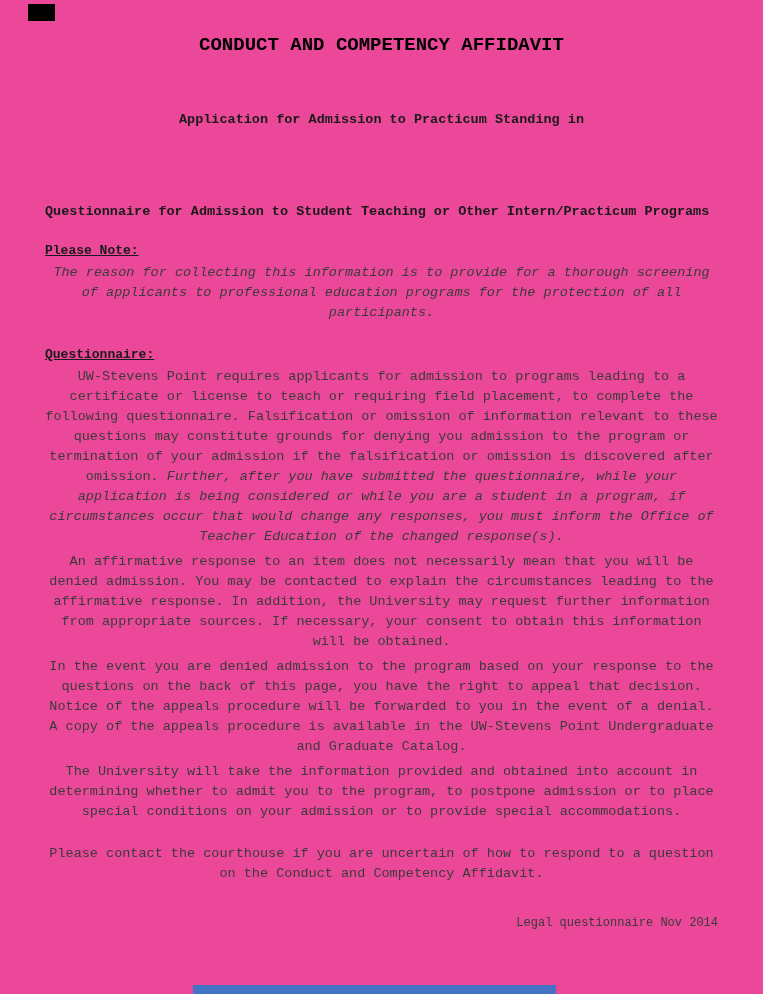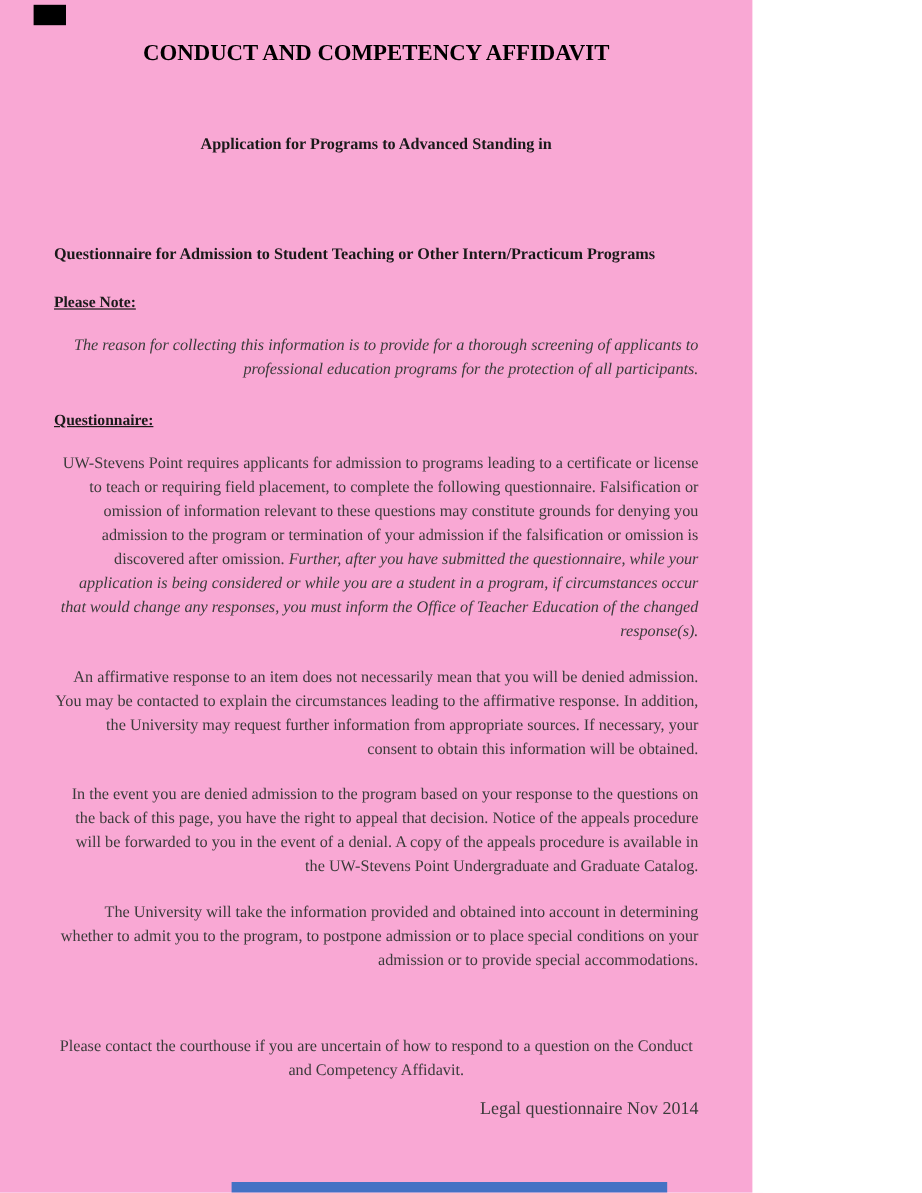--- a/index.html
+++ b/index.html
@@ -2,24 +2,24 @@
 <html><head>
 <meta charset="utf-8">
 <style>
   html, body {
     margin: 0;
     padding: 0;
     background: #ffffff;
   }
   .page {
     position: relative;
-    width: 627px;
+    width: 763px;
     height: 994px;
-    background: #f9a8d4;
-    font-family: Liberation Serif, serif;
+    background: #ec4899;
+    font-family: Liberation Mono, monospace;
     color: #3b3b3b;
     overflow: hidden;
     box-sizing: border-box;
   }
   .corner-marker {
     position: absolute;
     left: 28px;
     top: 4px;
     width: 27px;
     height: 17px;
@@ -55,41 +55,41 @@
     color: #1a1a1a;
   }
   .label-heading {
     margin-top: 24px;
     font-size: 13px;
     font-weight: bold;
     text-decoration: underline;
     color: #1a1a1a;
   }
   .para {
-    margin-top: 18px;
+    margin-top: 5px;
     font-size: 13.5px;
     line-height: 20px;
     color: #3b3b3b;
-    text-align: right;
+    text-align: center;
   }
   .italic {
     font-style: italic;
   }
   .contact-note {
-    margin-top: 52px;
+    margin-top: 22px;
     font-size: 13.5px;
     line-height: 20px;
     text-align: center;
     color: #3b3b3b;
   }
   .footer-note {
     position: absolute;
     right: 45px;
     top: 916px;
-    font-size: 15px;
+    font-size: 12px;
     color: #3b3b3b;
   }
   .bottom-bar {
     position: absolute;
     left: 193px;
     bottom: 0;
     width: 363px;
     height: 9px;
     background: #4472c4;
   }
@@ -99,21 +99,21 @@
 
 <div class="page">
 
   <div class="corner-marker"></div>
 
   <div class="content">
 
     <div class="doc-title">CONDUCT AND COMPETENCY AFFIDAVIT</div>
 
     <div class="subtitle">
-      <div>Application for Programs to Advanced Standing in</div>
+      <div>Application for Admission to Practicum Standing in</div>
     </div>
 
     <div class="section-heading">Questionnaire for Admission to Student Teaching or Other Intern/Practicum Programs</div>
 
     <div class="label-heading">Please Note:</div>
 
     <div class="para italic">The reason for collecting this information is to provide for a thorough screening of applicants to professional education programs for the protection of all participants.</div>
 
     <div class="label-heading">Questionnaire:</div>
 

